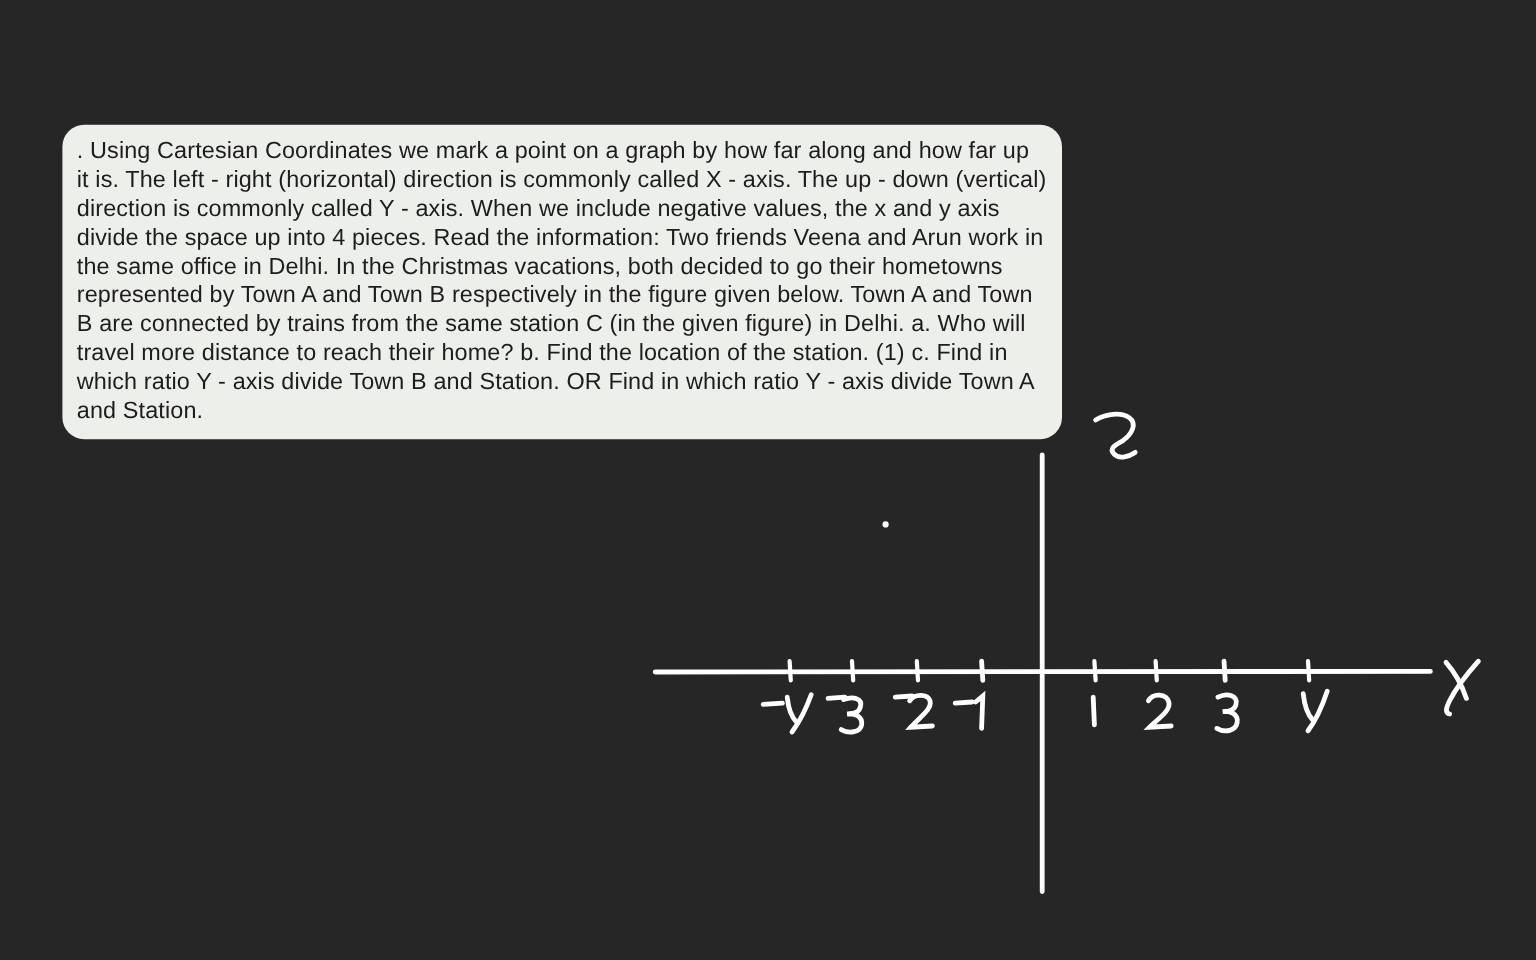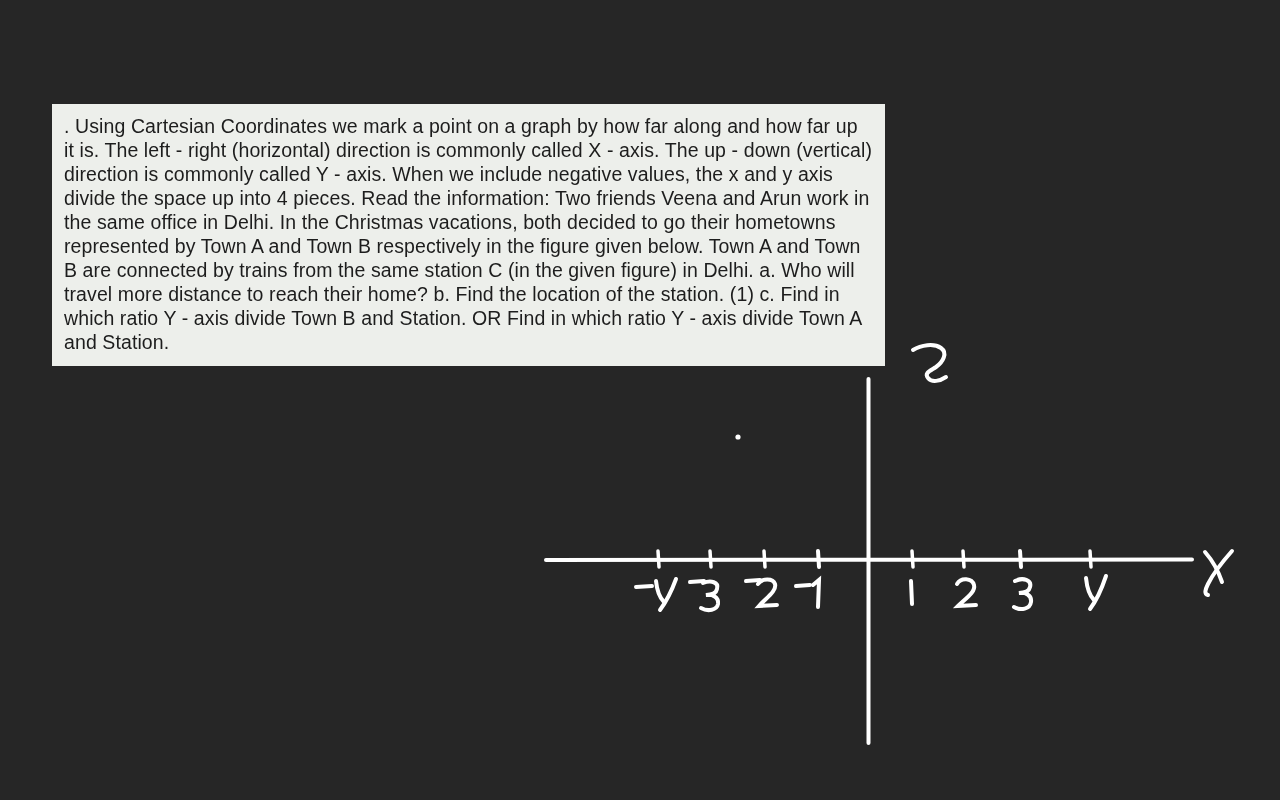--- a/index.html
+++ b/index.html
@@ -26,20 +26,21 @@
     top: 104px;
     width: 833px;
     background: #edefeb;
     color: #1d1d1d;
     padding: 10px 12px 12px 12px;
     box-sizing: border-box;
     font-size: 19.5px;
     line-height: 24px;
     font-family: "Liberation Sans", sans-serif;
     letter-spacing: 0.1px;
+    border-radius: 18px;
   }
 
   
   .board {
     position: absolute;
     left: 0;
     top: 0;
     width: 1280px;
     height: 800px;
     pointer-events: none;

